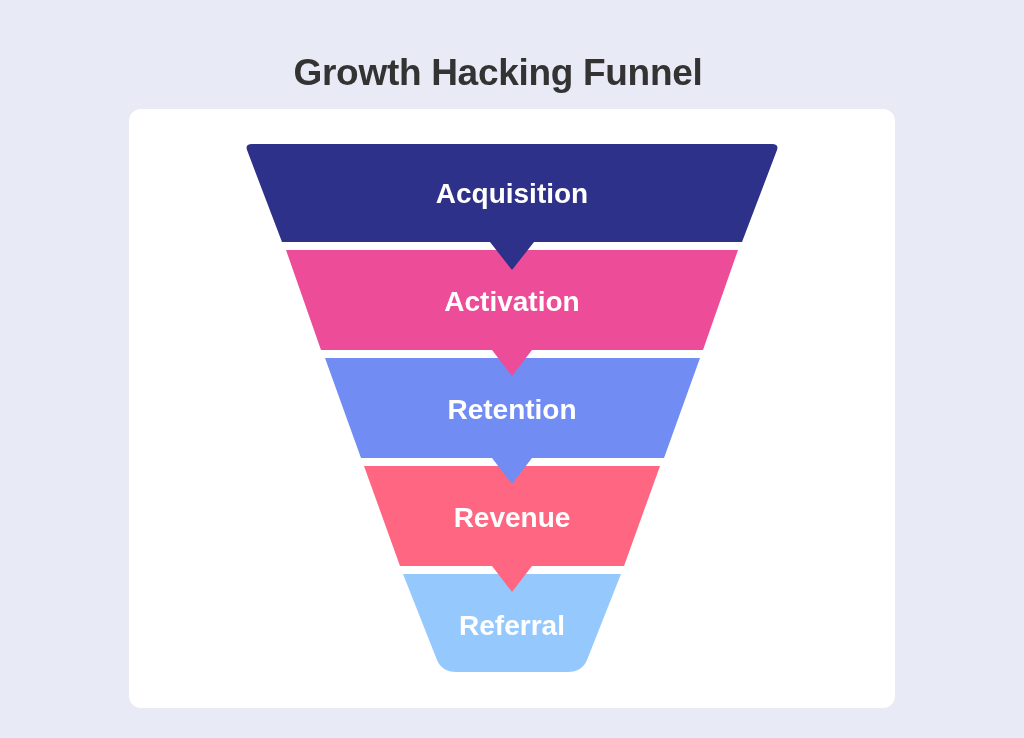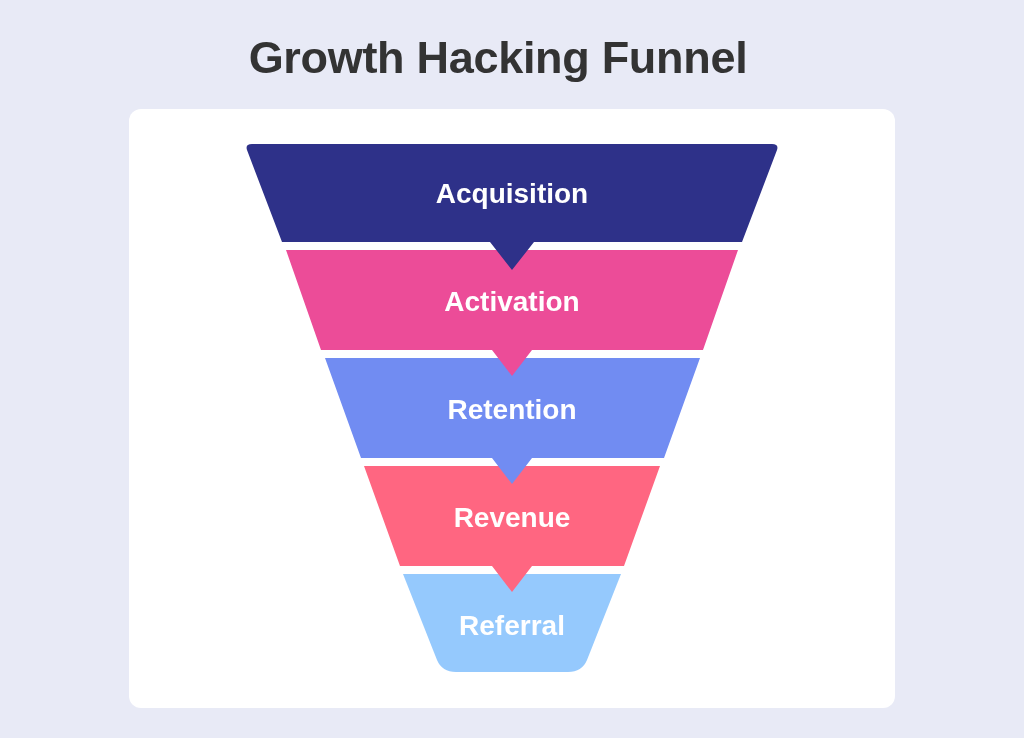--- a/index.html
+++ b/index.html
@@ -3,22 +3,22 @@
 <meta charset="utf-8">
 <style>
   html, body { margin: 0; padding: 0; }
   body {
     width: 1024px; height: 738px; overflow: hidden;
     background: #e8eaf6;
     font-family: "Liberation Sans", "DejaVu Sans", sans-serif;
     position: relative;
   }
   .title {
-    position: absolute; left: 0; top: 32px; width: 996px;
-    text-align: center; font-size: 45px; font-weight: bold; color: #333333;
+    position: absolute; left: 0; top: 52px; width: 996px;
+    text-align: center; font-size: 37px; font-weight: bold; color: #333333;
     letter-spacing: -0.3px;
   }
   .card {
     position: absolute; left: 129px; top: 109px; width: 766px; height: 599px;
     background: #ffffff; border-radius: 12px;
   }
   svg.funnel { position: absolute; left: 0; top: 0; }
   .label {
     font-family: "Liberation Sans", "DejaVu Sans", sans-serif;
     font-weight: bold; font-size: 28px; fill: #ffffff;

